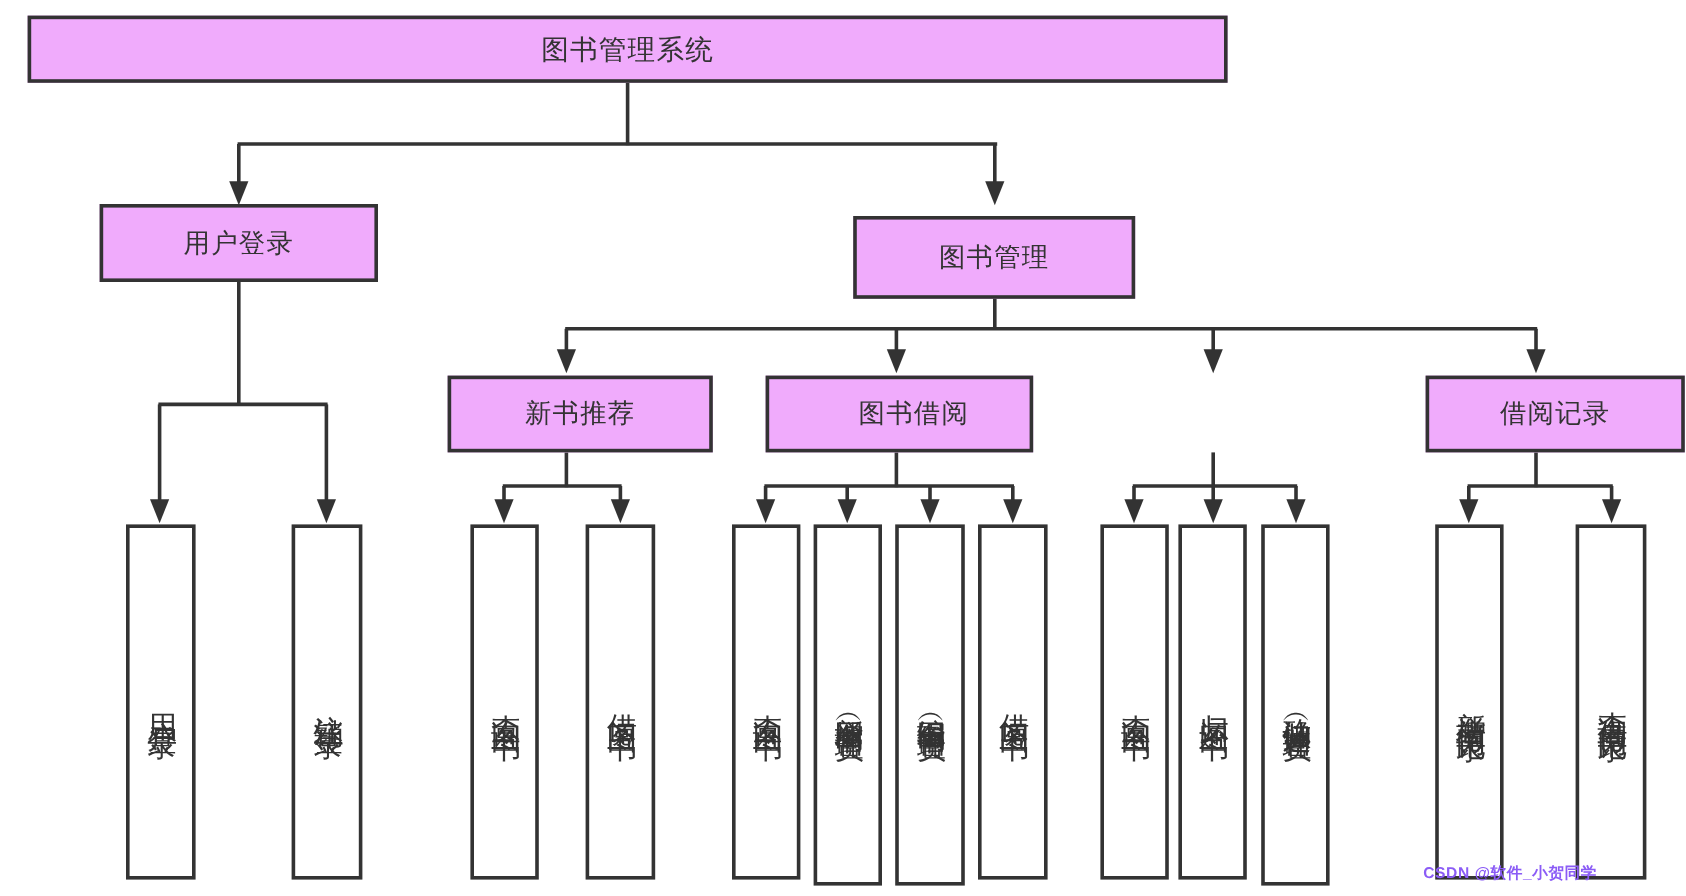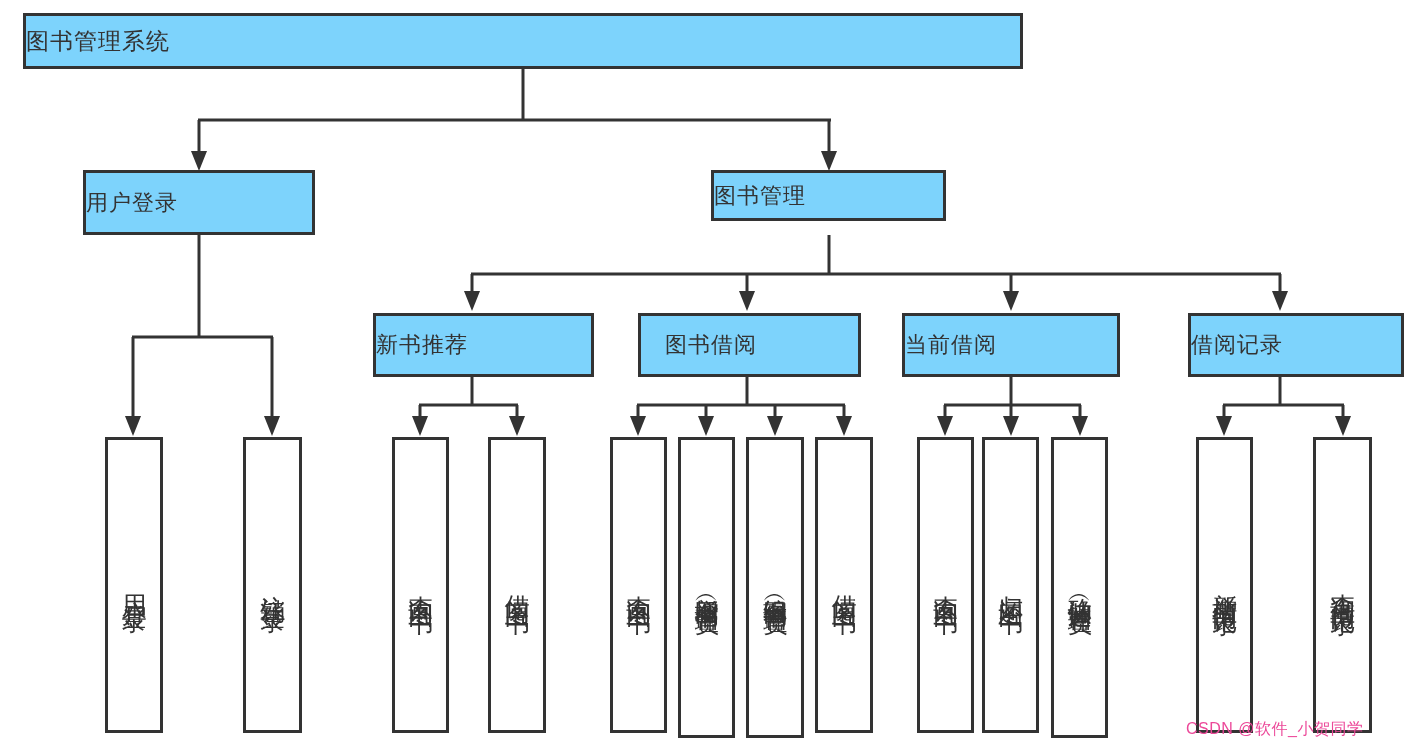--- a/index.html
+++ b/index.html
@@ -14,25 +14,25 @@
   }
   #connectors {
     position: absolute;
     left: 0; top: 0;
     width: 1405px; height: 747px;
     pointer-events: none;
   }
   .node {
     position: absolute;
     box-sizing: border-box;
-    background: #7dd3fc;
+    background: #f0abfc;
     border: 3px solid #333333;
     display: flex;
     align-items: center;
-    justify-content: flex-start;
+    justify-content: center;
     z-index: 2;
   }
   .node .lbl {
     font-size: 22px;
     letter-spacing: 1px;
     color: #333333;
     white-space: nowrap;
   }
   .node.root .lbl { font-size: 23px; }
   .leaf {
@@ -60,25 +60,26 @@
     font-size: 24px;
     letter-spacing: 2px;
   }
   .leaf.six .vlbl {
     letter-spacing: 4px;
   }
   #watermark {
     position: absolute;
     left: 1186px;
     top: 719px;
-    font-size: 16px;
+    font-size: 13px;
     letter-spacing: 0.5px;
-    color: #ec4899;
+    color: #8b5cf6;
     z-index: 5;
     white-space: nowrap;
+    font-weight: bold;
   }
 </style>
 </head>
 <body>
 
 <div id="stage">
 
   <svg id="connectors" viewBox="0 0 1405 747" xmlns="http://www.w3.org/2000/svg">
     <g stroke="#333333" stroke-width="3" fill="none">
 
@@ -145,33 +146,30 @@
     </g>
   </svg>
 
   <div class="node root" style="left:23px; top:13px; width:1000px; height:56px;">
     <span class="lbl">图书管理系统</span>
   </div>
 
   <div class="node" style="left:83px; top:170px; width:232px; height:65px;">
     <span class="lbl">用户登录</span>
   </div>
-  <div class="node" style="left:711px; top:170px; width:235px; height:51px;">
+  <div class="node" style="left:711px; top:180px; width:235px; height:69px;">
     <span class="lbl">图书管理</span>
   </div>
 
   <div class="node" style="left:362px; top:313px; width:221px; height:64px;margin-left:11px;">
     <span class="lbl">新书推荐</span>
   </div>
   <div class="node" style="left:638px; top:313px; width:223px; height:64px;padding-left:24px;">
     <span class="lbl">图书借阅</span>
   </div>
-  <div class="node" style="left:902px; top:313px; width:218px; height:64px;">
-    <span class="lbl">当前借阅</span>
-  </div>
   <div class="node" style="left:1188px; top:313px; width:216px; height:64px;">
     <span class="lbl">借阅记录</span>
   </div>
 
   <div class="leaf" style="left:105px; width:58px;">
     <span class="vlbl">用户登录</span>
   </div>
   <div class="leaf" style="left:243px; width:59px;">
     <span class="vlbl">注销登录</span>
   </div>

